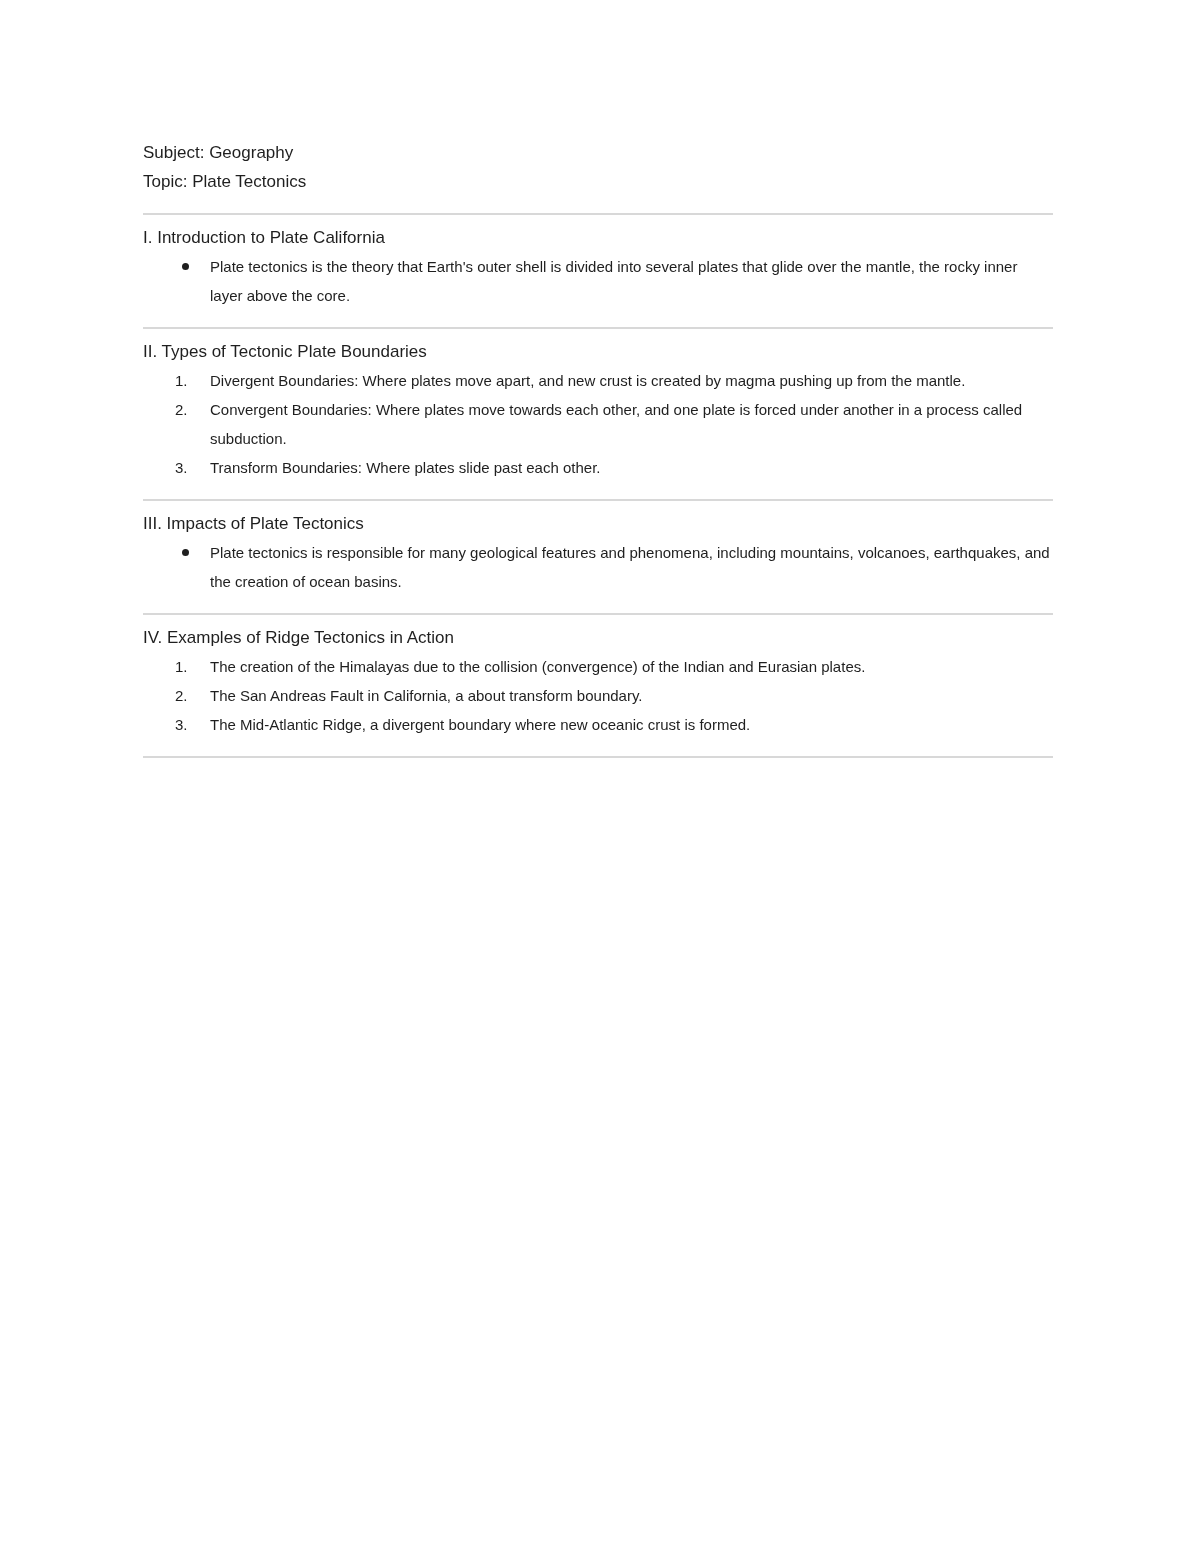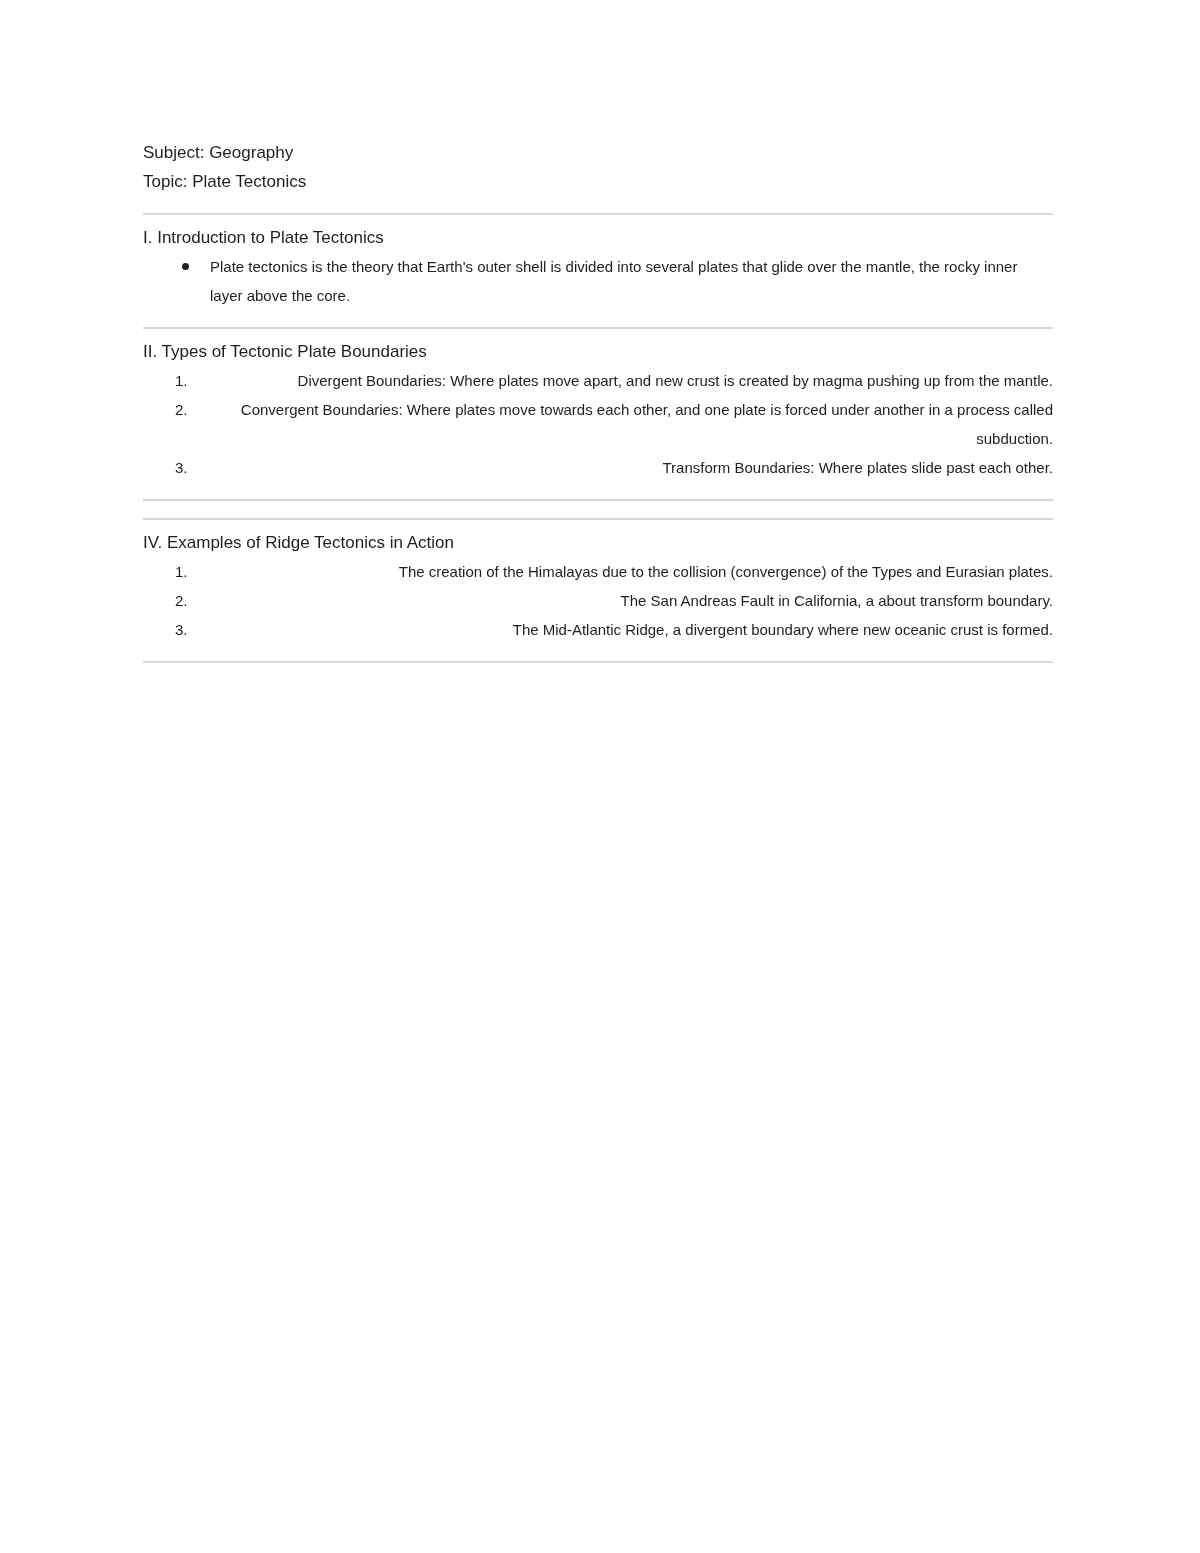--- a/index.html
+++ b/index.html
@@ -55,66 +55,72 @@
     content: "";
     position: absolute;
     left: 39px;
     top: 11px;
     width: 7px;
     height: 7px;
     border-radius: 50%;
     background: var(--text-color);
   }
   ol.doc-list { counter-reset: item; }
-  ol.doc-list li { counter-increment: item; text-align: right; }
+  ol.doc-list li { counter-increment: item; }
   ol.doc-list li::before {
     content: counter(item) ".";
     position: absolute;
     left: 32px;
     top: 0;
   }
 </style>
 </head>
 <body>
 
 <div class="page">
   <div class="content">
 
     <p class="line">Subject: Geography</p>
     <p class="line">Topic: Plate Tectonics</p>
 
     <div class="divider"></div>
 
     <section>
-      <p class="line">I. Introduction to Plate Tectonics</p>
+      <p class="line">I. Introduction to Plate California</p>
       <ul class="doc-list">
         <li>Plate tectonics is the theory that Earth's outer shell is divided into several plates that glide over the mantle, the rocky inner layer above the core.</li>
       </ul>
     </section>
 
     <div class="divider"></div>
 
     <section>
       <p class="line">II. Types of Tectonic Plate Boundaries</p>
       <ol class="doc-list">
         <li>Divergent Boundaries: Where plates move apart, and new crust is created by magma pushing up from the mantle.</li>
         <li>Convergent Boundaries: Where plates move towards each other, and one plate is forced under another in a process called subduction.</li>
         <li>Transform Boundaries: Where plates slide past each other.</li>
       </ol>
     </section>
 
     <div class="divider"></div>
 
+    <section>
+      <p class="line">III. Impacts of Plate Tectonics</p>
+      <ul class="doc-list">
+        <li>Plate tectonics is responsible for many geological features and phenomena, including mountains, volcanoes, earthquakes, and the creation of ocean basins.</li>
+      </ul>
+    </section>
 
     <div class="divider"></div>
 
     <section>
       <p class="line">IV. Examples of Ridge Tectonics in Action</p>
       <ol class="doc-list">
-        <li>The creation of the Himalayas due to the collision (convergence) of the Types and Eurasian plates.</li>
+        <li>The creation of the Himalayas due to the collision (convergence) of the Indian and Eurasian plates.</li>
         <li>The San Andreas Fault in California, a about transform boundary.</li>
         <li>The Mid-Atlantic Ridge, a divergent boundary where new oceanic crust is formed.</li>
       </ol>
     </section>
 
     <div class="divider"></div>
 
     <section>
     </section>
 

